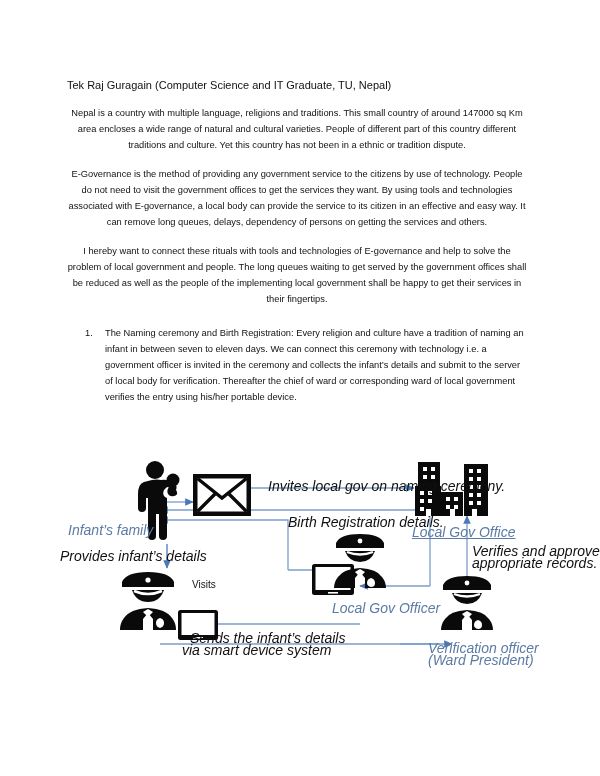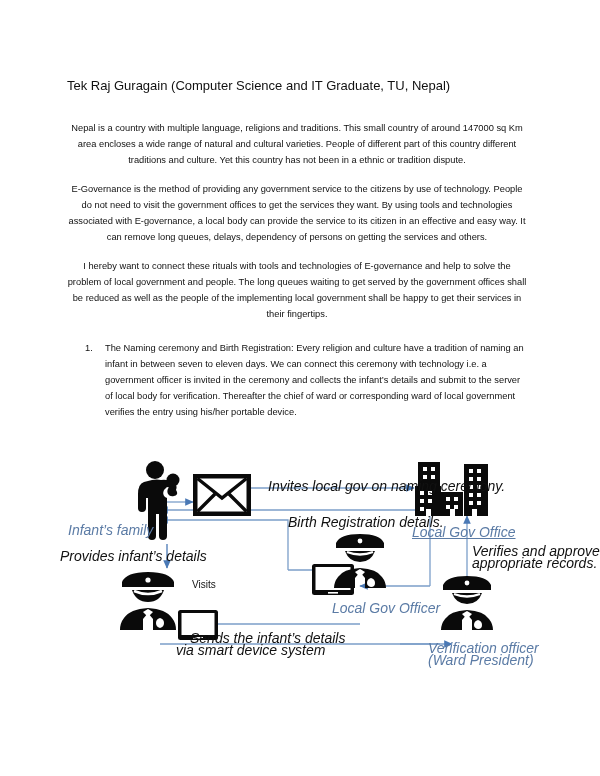--- a/index.html
+++ b/index.html
@@ -30,24 +30,24 @@
   
   .doc-title {
     font-size: 16.5px;
     line-height: 1.25;
     color: #4f76a8;
     font-weight: 400;
     margin: 0 0 6px 0;
     letter-spacing: 0.1px;
   }
   .doc-author {
-    font-size: 13px;
+    font-size: 11px;
     line-height: 1.3;
     color: #111111;
-    margin: 0 0 26px 0;
+    margin: 0 0 14px 0;
   }
 
   
   .para {
     font-size: 9.3px;
     line-height: 1.72;
     color: #111111;
     margin: 0 0 13px 0;
     text-align: center;
   }
@@ -262,19 +262,19 @@
     <div class="dlabel blue" style="left:352px; top:64px;text-decoration:underline;">Local Gov Office</div>
 
     <div class="dlabel" style="left:412px; top:83px;">Verifies and approves the</div>
     <div class="dlabel" style="left:412px; top:95px;">appropriate records.</div>
 
     <div class="dlabel upright" style="left:132px; top:120px;">Visits</div>
 
     <div class="dlabel blue" style="left:272px; top:140px;">Local Gov Officer</div>
 
     <div class="dlabel" style="left:130px; top:170px;">Sends the infant’s details</div>
-    <div class="dlabel" style="left:116px; top:182px;">via smart device system</div>
+    <div class="dlabel" style="left:122px; top:182px;">via smart device system</div>
 
     <div class="dlabel blue" style="left:368px; top:180px;">Verification officer</div>
     <div class="dlabel blue" style="left:368px; top:192px;">(Ward President)</div>
 
   </div>
 </div>
 
 </body></html>

